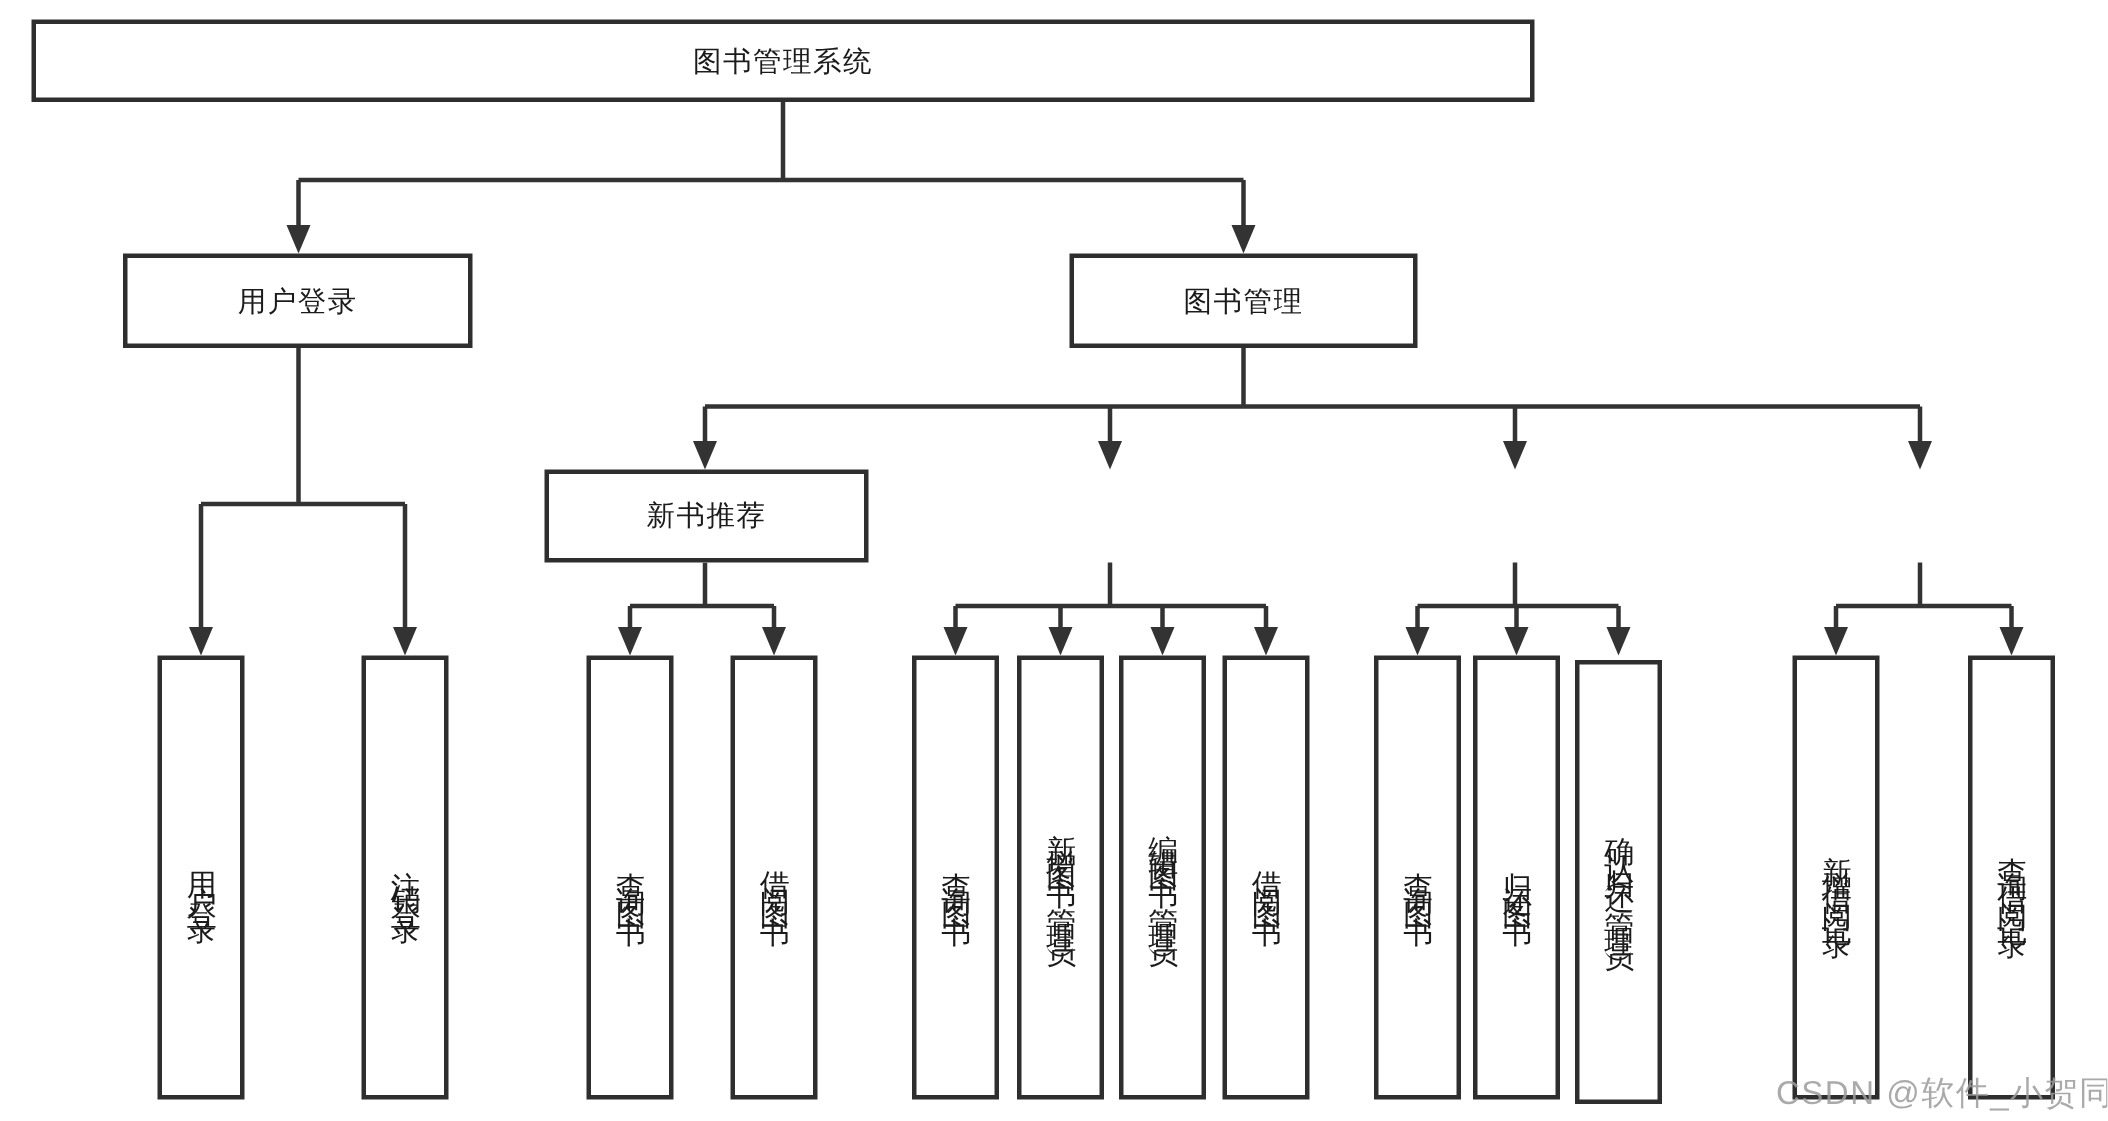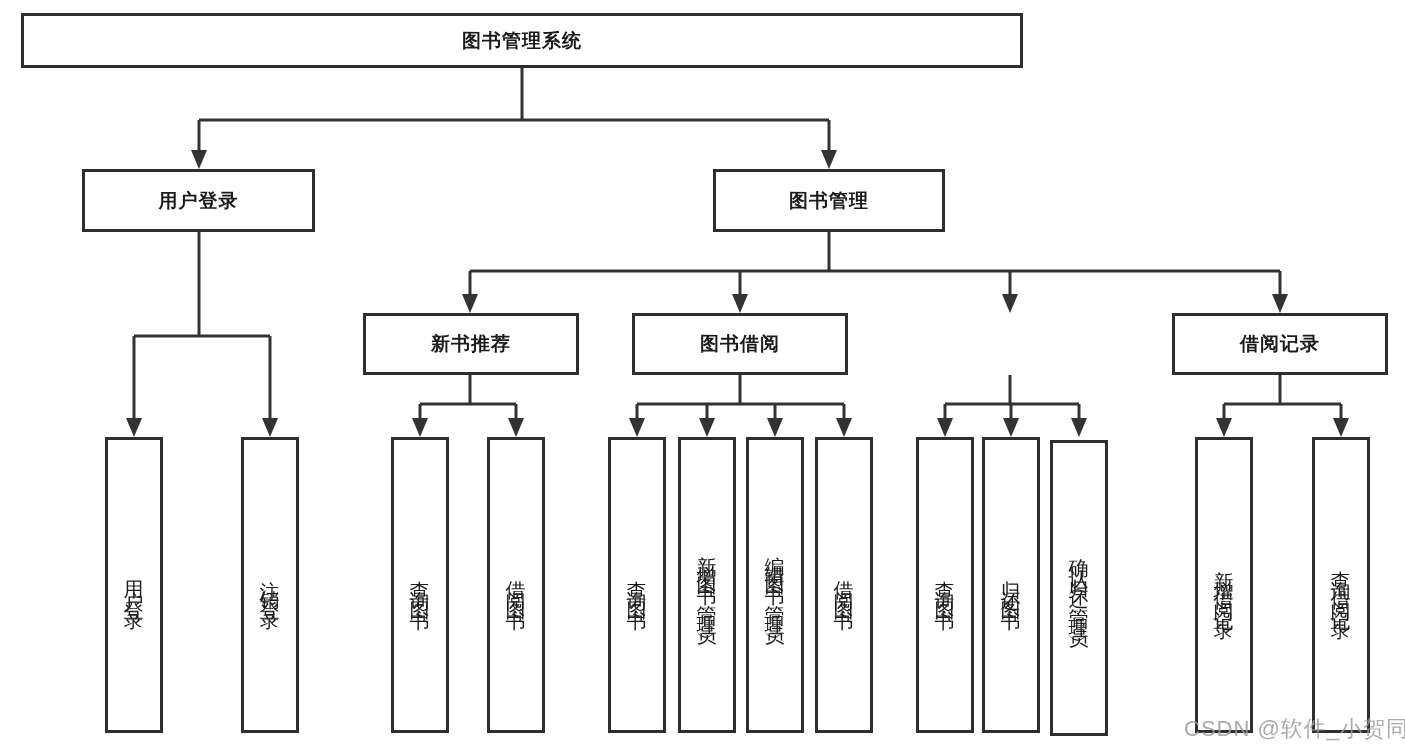--- a/index.html
+++ b/index.html
@@ -28,21 +28,21 @@
     border: 3px solid #2e2e2e;
     background: #ffffff;
     color: #1b1b1b;
     display: flex;
     align-items: center;
     justify-content: center;
     text-align: center;
   }
   .node.h {
     font-size: 19px;
-    font-weight: 700;
+    font-weight: 400;
     letter-spacing: 1px;
     white-space: nowrap;
   }
   .node.v {
     writing-mode: vertical-rl;
     font-size: 20px;
     font-weight: 500;
     letter-spacing: 10px;
     line-height: 1;
   }
@@ -93,22 +93,20 @@
       <polygon points="1333,418 1349,418 1341,437"></polygon>
     </g>
   </svg>
 
   <div class="node h" style="left:21px;top:13px;width:1002px;height:55px">图书管理系统</div>
 
   <div class="node h" style="left:82px;top:169px;width:233px;height:63px">用户登录</div>
   <div class="node h" style="left:363px;top:313px;width:216px;height:62px">新书推荐</div>
 
   <div class="node h" style="left:713px;top:169px;width:232px;height:63px">图书管理</div>
-  <div class="node h" style="left:632px;top:313px;width:216px;height:62px">图书借阅</div>
-  <div class="node h" style="left:1172px;top:313px;width:216px;height:62px">借阅记录</div>
 
   <div class="node v" style="left:105px;top:437px;width:58px;height:296px">用户登录</div>
   <div class="node v" style="left:241px;top:437px;width:58px;height:296px">注销登录</div>
 
   <div class="node v" style="left:391px;top:437px;width:58px;height:296px">查询图书</div>
   <div class="node v" style="left:487px;top:437px;width:58px;height:296px">借阅图书</div>
 
   <div class="node v" style="left:608px;top:437px;width:58px;height:296px">查询图书</div>
   <div class="node v" style="left:678px;top:437px;width:58px;height:296px">新增图书（管理员）</div>
   <div class="node v" style="left:746px;top:437px;width:58px;height:296px">编辑图书（管理员）</div>

